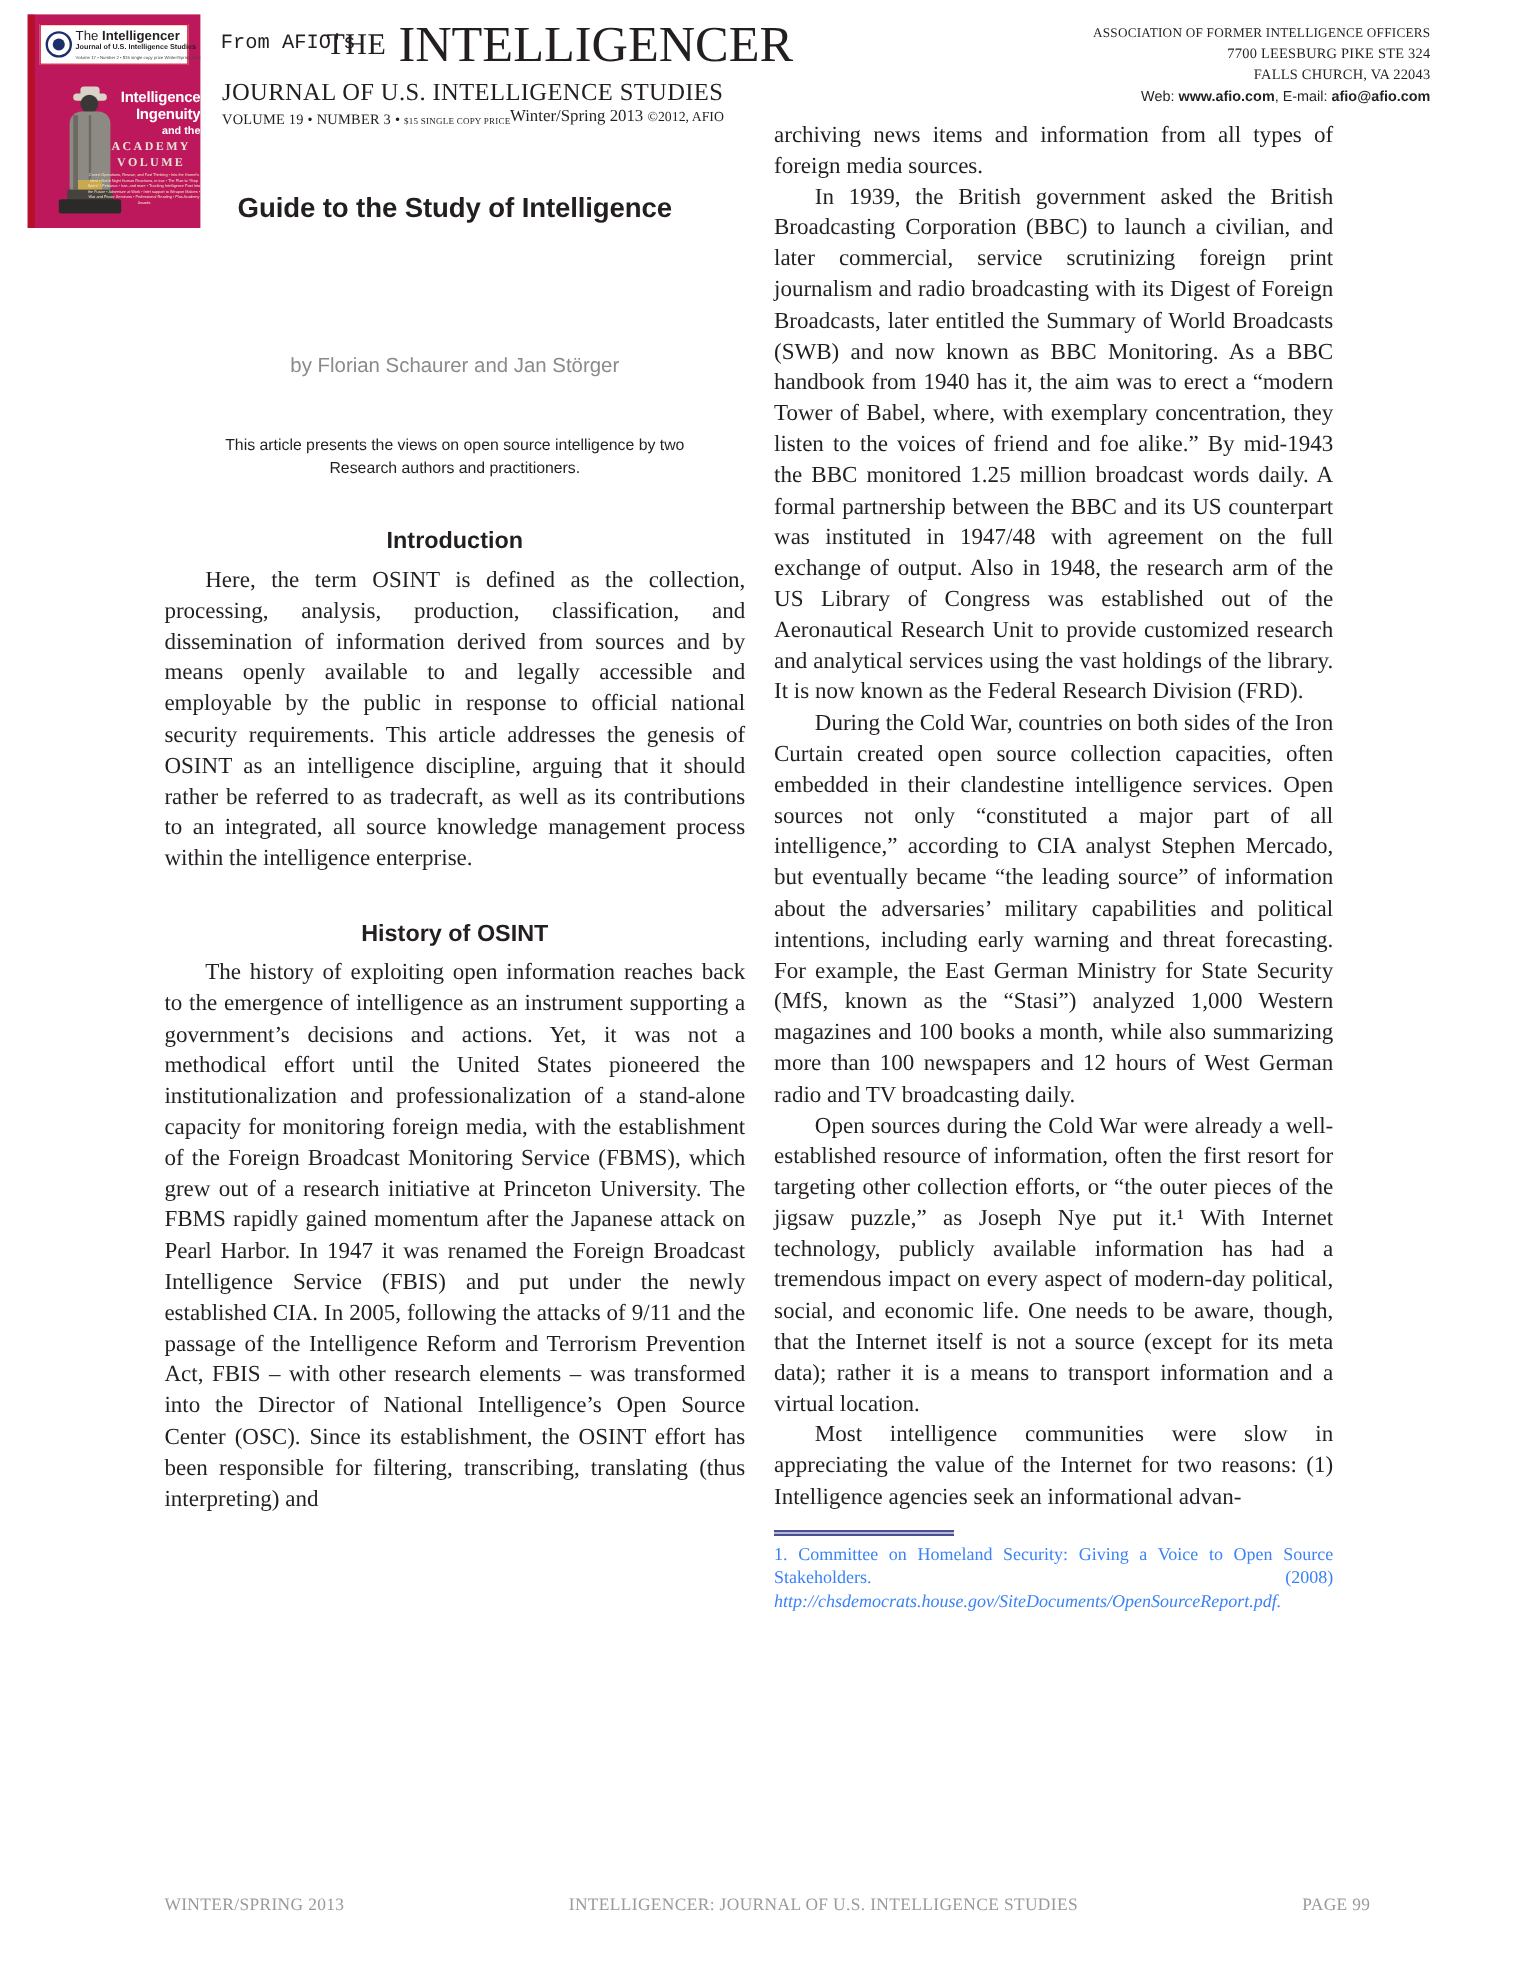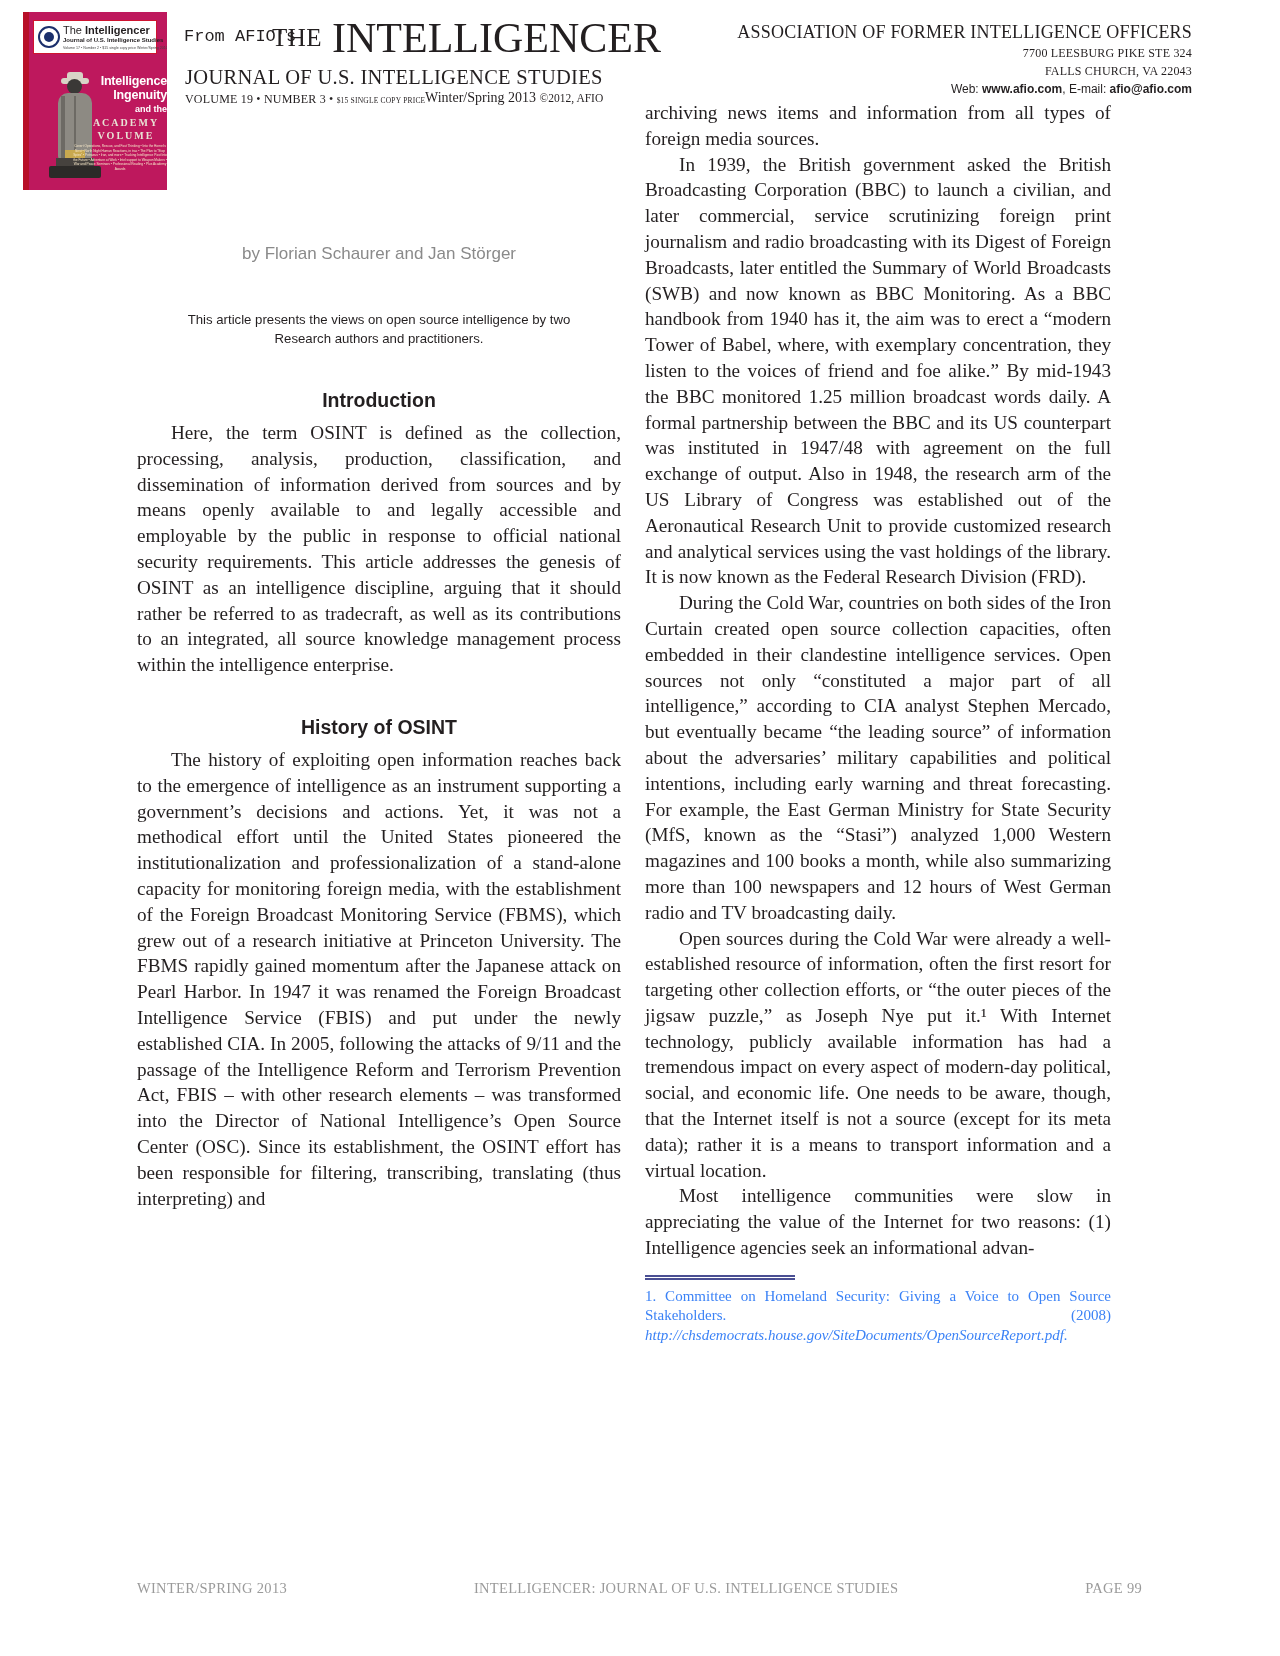--- a/index.html
+++ b/index.html
@@ -251,21 +251,21 @@
 
   
   .addr {
     position: absolute;
     right: 88px;
     top: 22px;
     text-align: right;
     font-family: "Liberation Serif", serif;
     color: #231f20;
   }
-  .addr .l1 { font-size: 18px; letter-spacing: 0.2px; text-align: right; }
+  .addr .l1 { font-size: 11px; letter-spacing: 0.2px; text-align: right; }
   .addr .l2 { font-size: 12px; margin-top: 3px; letter-spacing: 0.2px;}
   .addr .l3 { font-size: 12px; margin-top: 3px; letter-spacing: 0.2px;}
   .addr .l4 { font-size: 12px; margin-top: 3px; font-family: "Liberation Sans", sans-serif; }
   .addr .l4 b { font-weight: bold; }
 
   
   .col-left {
     position: absolute;
     left: 137px;
     top: 160px;
@@ -419,20 +419,21 @@
 
   <div class="addr">
     <div class="l1">ASSOCIATION OF FORMER INTELLIGENCE OFFICERS</div>
     <div class="l2">7700 LEESBURG PIKE STE 324</div>
     <div class="l3">FALLS CHURCH, VA 22043</div>
     <div class="l4"><span>Web: </span><b>www.afio.com</b><span>, E-mail: </span><b>afio@afio.com</b></div>
   </div>
 </div>
 
 <div class="col-left">
+  <h2 class="guide-head">Guide to the Study of Intelligence</h2>
   <div class="byline">by Florian Schaurer and Jan Störger</div>
   <div class="abstract">This article presents the views on open source intelligence by two Research authors and practitioners.</div>
 
   <h3 class="sec-head">Introduction</h3>
   <p class="body">Here, the term OSINT is defined as the collection, processing, analysis, production, classification, and dissemination of information derived from sources and by means openly available to and legally accessible and employable by the public in response to official national security requirements. This article addresses the genesis of OSINT as an intelligence discipline, arguing that it should rather be referred to as tradecraft, as well as its contributions to an integrated, all source knowledge management process within the intelligence enterprise.</p>
 
   <h3 class="sec-head tight">History of OSINT</h3>
   <p class="body">The history of exploiting open information reaches back to the emergence of intelligence as an instrument supporting a government’s decisions and actions. Yet, it was not a methodical effort until the United States pioneered the institutionalization and professionalization of a stand-alone capacity for monitoring foreign media, with the establishment of the Foreign Broadcast Monitoring Service (FBMS), which grew out of a research initiative at Princeton University. The FBMS rapidly gained momentum after the Japanese attack on Pearl Harbor. In 1947 it was renamed the Foreign Broadcast Intelligence Service (FBIS) and put under the newly established CIA. In 2005, following the attacks of 9/11 and the passage of the Intelligence Reform and Terrorism Prevention Act, FBIS – with other research elements – was transformed into the Director of National Intelligence’s Open Source Center (OSC). Since its establishment, the OSINT effort has been responsible for filtering, transcribing, translating (thus interpreting) and</p>
 </div>
 

